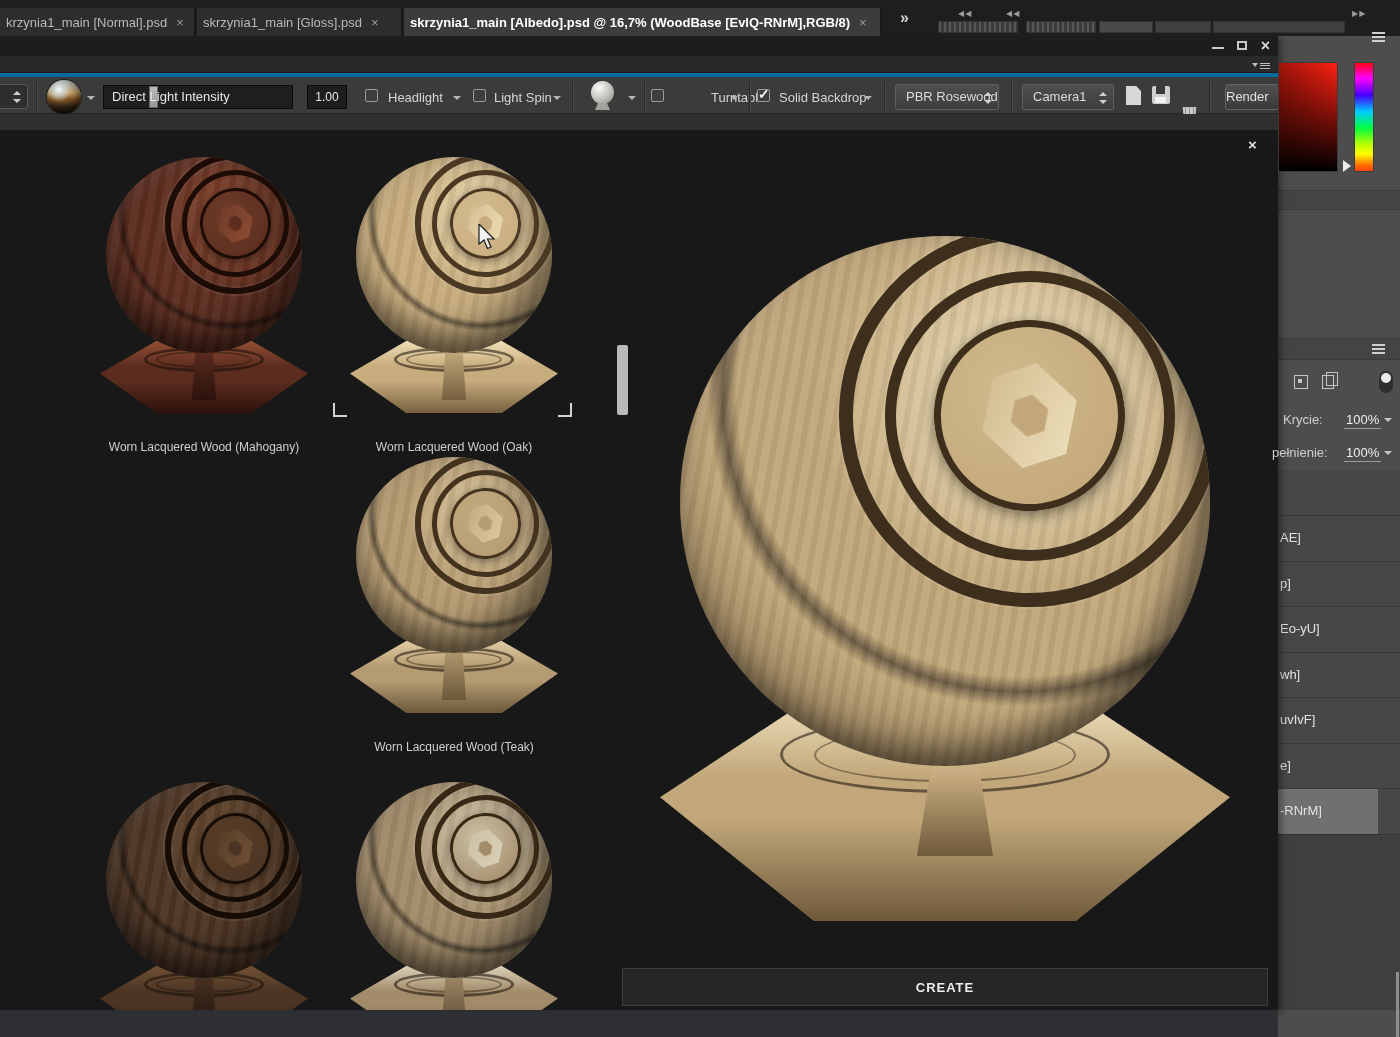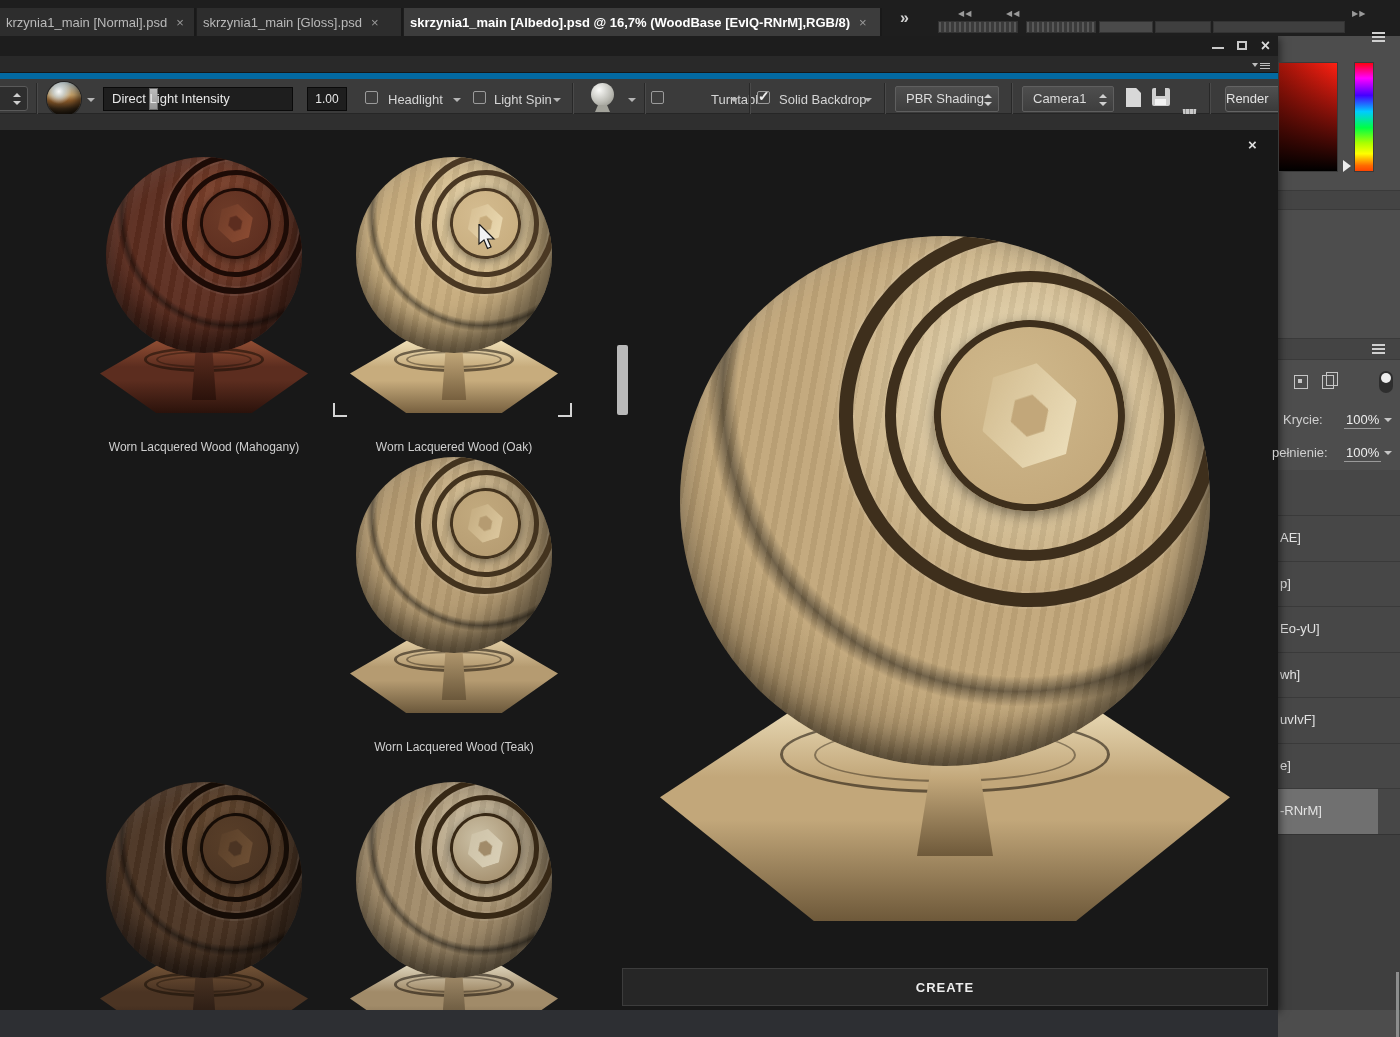--- a/index.html
+++ b/index.html
@@ -29,21 +29,21 @@
   .tw-titlebar{position:absolute;left:0;top:0;width:100%;height:20px;background:#1d1d1d;}
   .wc-min{position:absolute;right:54px;top:11px;width:12px;height:2px;background:#c9c9c9;}
   .wc-max{position:absolute;right:31px;top:5px;width:10px;height:9px;border:2px solid #c9c9c9;box-sizing:border-box;}
   .wc-close{position:absolute;right:8px;top:0px;color:#d9d9d9;font-size:16px;font-weight:bold;line-height:20px;}
   .tw-menubar{position:absolute;left:0;top:20px;width:100%;height:17px;background:#292929;border-bottom:1px solid #171717;box-sizing:border-box;}
   .panel-menu{position:absolute;right:8px;top:5px;width:18px;height:9px;}
   .panel-menu .tri{position:absolute;left:0;top:2px;width:0;height:0;border-left:3px solid transparent;border-right:3px solid transparent;border-top:4px solid #bdbdbd;}
   .panel-menu .bars i{display:block;width:10px;height:1px;background:#bdbdbd;margin:1.5px 0 0 8px;}
 
   .tw-toolbar{position:absolute;left:0;top:37px;width:100%;height:41px;background:#3b3b3b;
-              border-top:6px solid #0369a1;border-bottom:1px solid #262626;box-sizing:border-box;}
+              border-top:4px solid #0369a1;border-bottom:1px solid #262626;box-sizing:border-box;}
   .vsep{position:absolute;top:4px;height:32px;width:1px;background:#282828;box-shadow:1px 0 0 #4a4a4a;}
   .tb-label{position:absolute;top:13px;font-size:13px;color:#d5d5d5;white-space:nowrap;}
   .checkbox{position:absolute;top:12px;width:13px;height:13px;background:#3e3e3e;border:1px solid #9b9b9b;border-radius:2px;box-sizing:border-box;}
   .checkbox.checked::after{content:"\2713";position:absolute;left:0px;top:-4px;font-size:14px;color:#f0f0f0;font-weight:bold;}
   .caret{position:absolute;top:19px;width:0;height:0;border-left:4px solid transparent;border-right:4px solid transparent;border-top:4px solid #b5b5b5;}
   .spinbox{position:absolute;left:-12px;top:7px;width:40px;height:25px;background:#2e2e2e;border:1px solid #5a5a5a;border-radius:3px;box-sizing:border-box;}
   .updown{position:absolute;width:8px;height:12px;}
   .updown::before{content:"";position:absolute;left:0;top:0;border-left:4px solid transparent;border-right:4px solid transparent;border-bottom:4px solid #cfcfcf;}
   .updown::after{content:"";position:absolute;left:0;bottom:0;border-left:4px solid transparent;border-right:4px solid transparent;border-top:4px solid #cfcfcf;}
   .env-sphere{position:absolute;left:47px;top:3px;width:34px;height:34px;border-radius:50%;
@@ -289,21 +289,21 @@
     <div class="vsep" style="left:644px;"></div>
     <div class="checkbox" id="cb-turntable" style="left:651px;"></div>
     <span class="tb-label" style="left:711px;">Turntable</span>
     <div class="caret" style="left:730px;"></div>
     <div class="vsep" style="left:749px;"></div>
     <div class="checkbox checked" id="cb-backdrop" style="left:757px;"></div>
     <span class="tb-label" style="left:779px;">Solid Backdrop</span>
     <div class="caret" style="left:864px;"></div>
     <div class="vsep" style="left:884px;"></div>
     <div class="select" style="left:895px;width:104px;">
-      <span>PBR Shading</span>
+      <span>PBR Rosewood</span>
       <span class="updown" style="right:6px;top:7px;position:absolute;"></span>
     </div>
     <div class="vsep" style="left:1011px;"></div>
     <div class="select" style="left:1022px;width:92px;">
       <span>Camera1</span>
       <span class="updown" style="right:6px;top:7px;position:absolute;"></span>
     </div>
     <div class="tool-ico ico-newdoc" style="left:1126px;"></div>
     <div class="tool-ico ico-save" style="left:1152px;"></div>
     <div class="tool-ico ico-trash" style="left:1182px;"></div>

